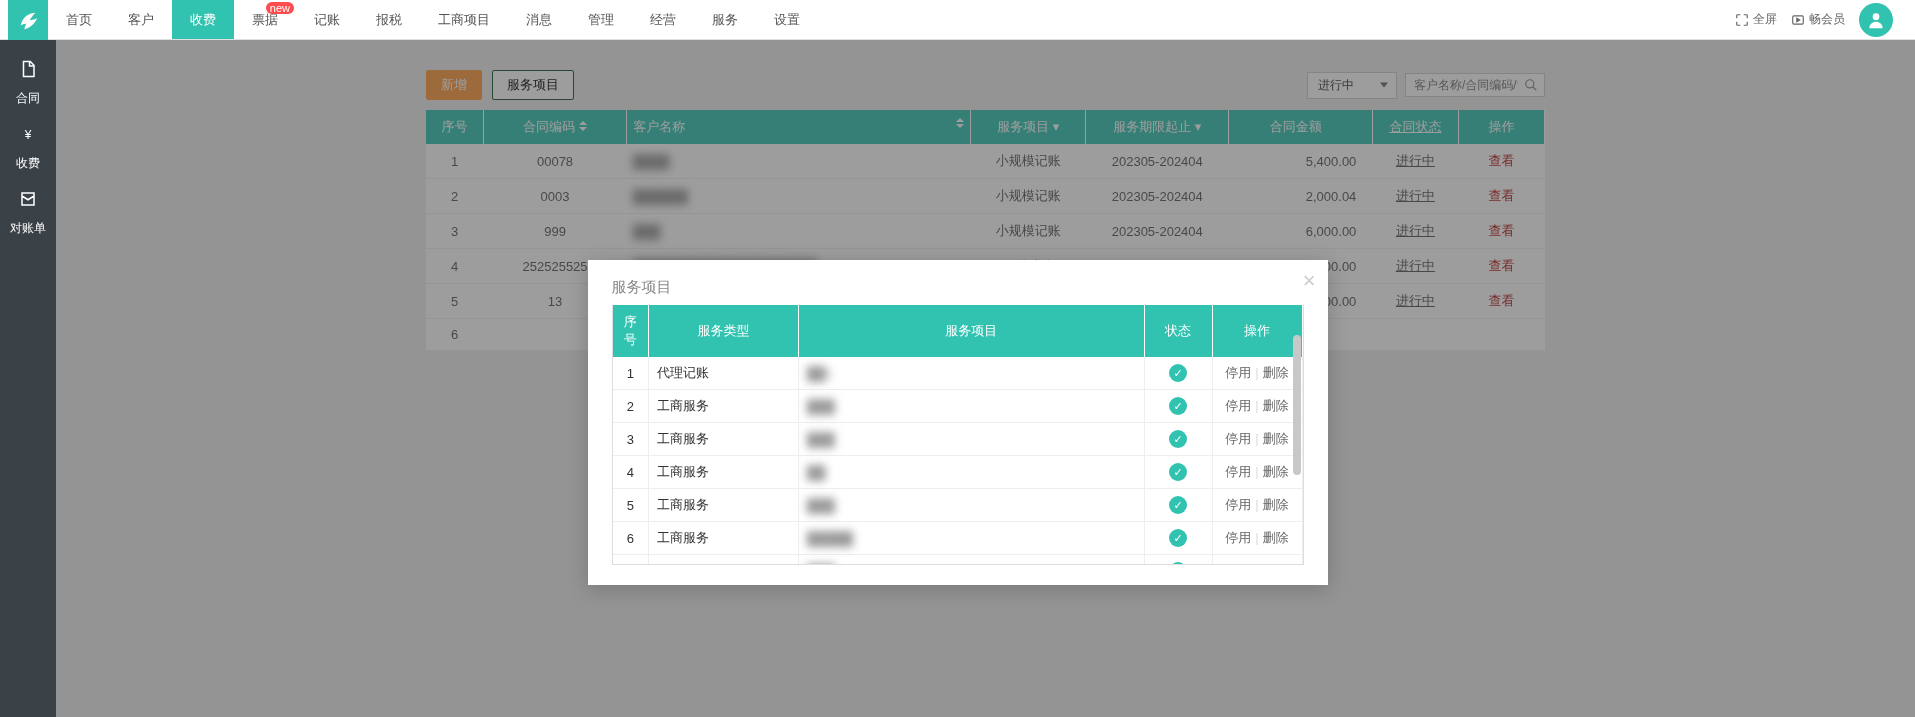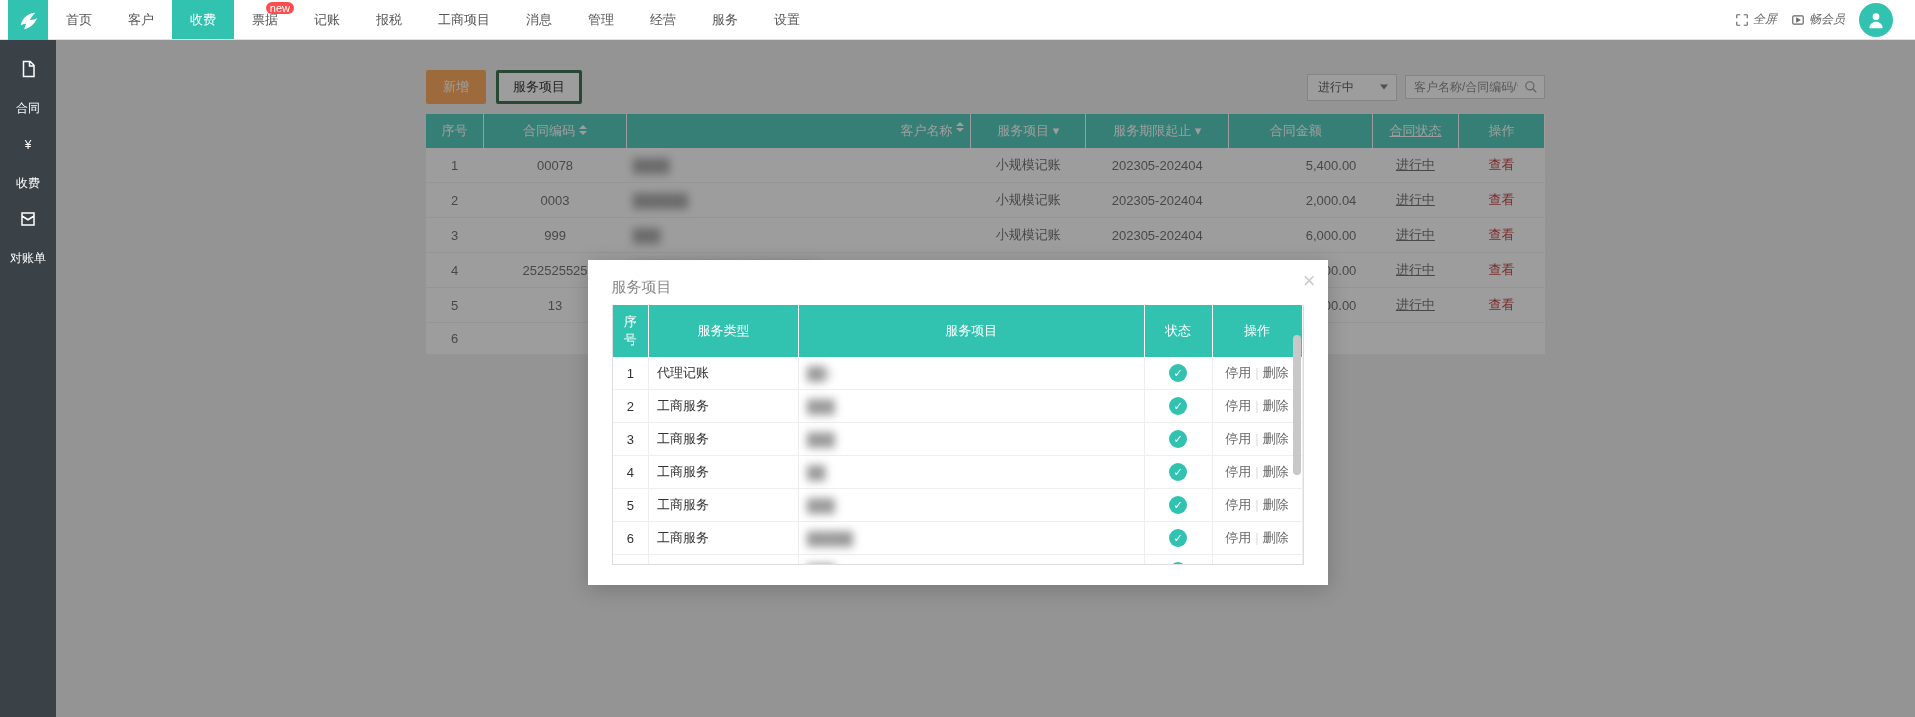--- a/index.html
+++ b/index.html
@@ -6,35 +6,35 @@
     body { background: #fff; font-size: 13px; color: #333; overflow: hidden; position: relative; width: 1915px; height: 717px; }
     
     
     .topbar { height: 40px; background: #fff; border-bottom: 1px solid #e0e0e0; display: flex; align-items: center; padding: 0 8px; position: relative; z-index: 10; }
     .logo { width: 40px; height: 40px; background: #31c3b0; display: flex; align-items: center; justify-content: center; }
     .logo svg { width: 22px; height: 22px; fill: #fff; }
     .topnav { display: flex; height: 100%; }
     .topnav-item { padding: 0 18px; display: flex; align-items: center; cursor: pointer; position: relative; color: #555; }
     .topnav-item.active { background: #31c3b0; color: #fff; }
     .new-badge { position: absolute; top: 2px; right: 2px; background: #ff4d4d; color: #fff; font-size: 11px; padding: 0 4px; border-radius: 6px; line-height: 12px; }
-    .topbar-right { margin-left: auto; display: flex; align-items: center; gap: 14px; padding-right: 14px; font-style: italic; }
+    .topbar-right { margin-left: auto; display: flex; align-items: center; gap: 14px; padding-right: 14px; }
     .topbar-right-item { display: flex; align-items: center; gap: 4px; cursor: pointer; color: #666; font-size: 12px; }
     .avatar { width: 34px; height: 34px; border-radius: 50%; background: #31c3b0; display: flex; align-items: center; justify-content: center; }
     .avatar svg { width: 20px; height: 20px; fill: #fff; }
     
     
     .sidebar { position: absolute; left: 0; top: 40px; bottom: 0; width: 56px; background: #3a4248; display: flex; flex-direction: column; align-items: center; padding-top: 12px; z-index: 5; }
-    .sidebar-item { width: 56px; padding: 8px 0 10px; display: flex; flex-direction: column; align-items: center; color: #fff; cursor: pointer; font-size: 12px; gap: 22px; }
+    .sidebar-item { width: 56px; padding: 8px 0 10px; display: flex; flex-direction: column; align-items: center; color: #fff; cursor: pointer; font-size: 12px; gap: 12px; }
     .sidebar-item svg { width: 18px; height: 18px; fill: #fff; }
     
     
     .main { position: absolute; left: 56px; top: 40px; right: 0; bottom: 0; background: #ededed; padding: 0; }
     .content-panel { margin: 0; padding: 30px 370px 0 370px; }
     .toolbar { display: flex; align-items: center; gap: 10px; margin-bottom: 10px; }
-    .btn { padding: 5px 14px; border: 3px solid #14532d; background: #fff; cursor: pointer; border-radius: 2px; font-size: 13px; }
+    .btn { padding: 5px 14px; border: 1px solid #14532d; background: #fff; cursor: pointer; border-radius: 2px; font-size: 13px; }
     .btn-primary { background: #ff9b3b; border-color: #ff9b3b; color: #fff; }
     .btn-warn { background: #ffb23e; border-color: #ffb23e; color: #fff; }
     .toolbar-right { margin-left: auto; display: flex; gap: 8px; align-items: center; }
     .select-box { border: 1px solid #ccc; background: #fff; padding: 4px 24px 4px 10px; font-size: 12px; min-width: 90px; position: relative; cursor: pointer; }
     .select-box::after { content: ""; position: absolute; right: 8px; top: 50%; transform: translateY(-50%); border-left: 4px solid transparent; border-right: 4px solid transparent; border-top: 5px solid #666; }
     .search-box { border: 1px solid #ccc; background: #fff; padding: 4px 26px 4px 8px; font-size: 12px; width: 140px; position: relative; }
     .search-box input { border: none; outline: none; width: 100%; font-size: 12px; }
     .search-icon { position: absolute; right: 6px; top: 50%; transform: translateY(-50%); width: 14px; height: 14px; }
     
     
@@ -186,21 +186,21 @@
               <path d="M21 21l-6-6"></path>
             </svg>
         </div>
       </div>
     </div>
     <table class="table">
       <thead>
         <tr>
           <th class="col-seq">序号</th>
           <th class="col-contract"><span>合同编码</span><span class="sort-icon"></span></th>
-          <th class="col-customer" style="text-align:right;"><span>客户名称</span><span class="sort-icon" style="float:right;"></span></th>
+          <th class="col-customer" style="text-align:left;"><span>客户名称</span><span class="sort-icon" style="float:right;"></span></th>
           <th class="col-service"><span>服务项目</span> ▾</th>
           <th class="col-period"><span>服务期限起止</span> ▾</th>
           <th class="col-amount" style="text-align:center;">合同金额</th>
           <th class="col-status">合同状态</th>
           <th class="col-op">操作</th>
         </tr>
       </thead>
       <tbody id="main-tbody">
           <tr>
             <td class="col-seq">1</td>

